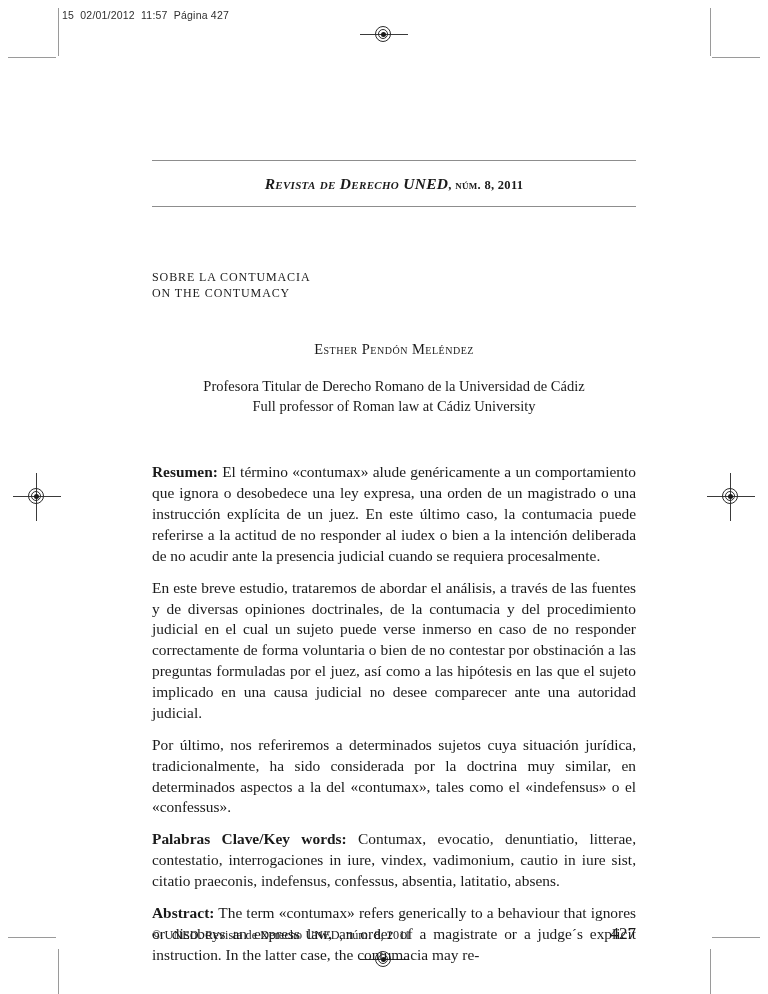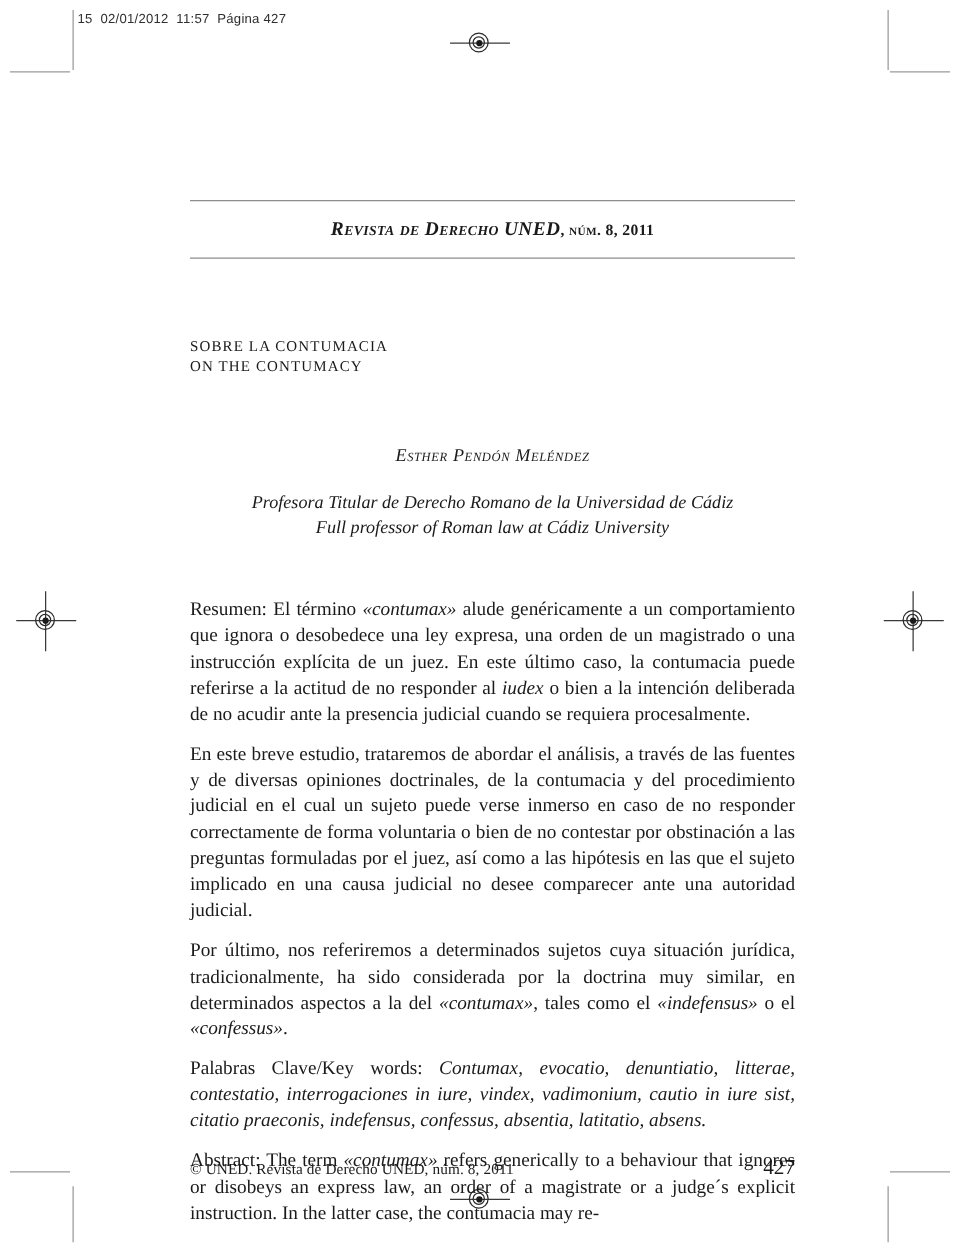--- a/index.html
+++ b/index.html
@@ -116,22 +116,21 @@
   #title-block {
     text-align: left;
     margin-top: 63px;
     font-size: 12px;
     line-height: 1.32;
     letter-spacing: 0.9px;
   }
 
   #author-block {
     text-align: center;
-    margin-top: 55px;
-    font-style: italic;
+    margin-top: 39px;
   }
   #author-name {
     font-variant: small-caps;
     font-size: 14.5px;
     letter-spacing: 0.5px;
   }
   .affil {
     font-size: 14.5px;
     line-height: 1.4;
   }
@@ -140,22 +139,22 @@
   #abstract-block {
     margin-top: 46px;
   }
   .para {
     font-size: 15.4px;
     line-height: 1.355;
     text-align: justify;
     margin: 0 0 11px 0;
     hyphens: manual;
   }
-  .lead { font-weight: normal; }
-  .it { font-style: italic; }
+  .lead { font-weight: bold; }
+  .it { }
 
   #footer {
     position: absolute;
     left: 152px;
     top: 924px;
     width: 484px;
     display: flex;
     align-items: baseline;
     justify-content: space-between;
   }

